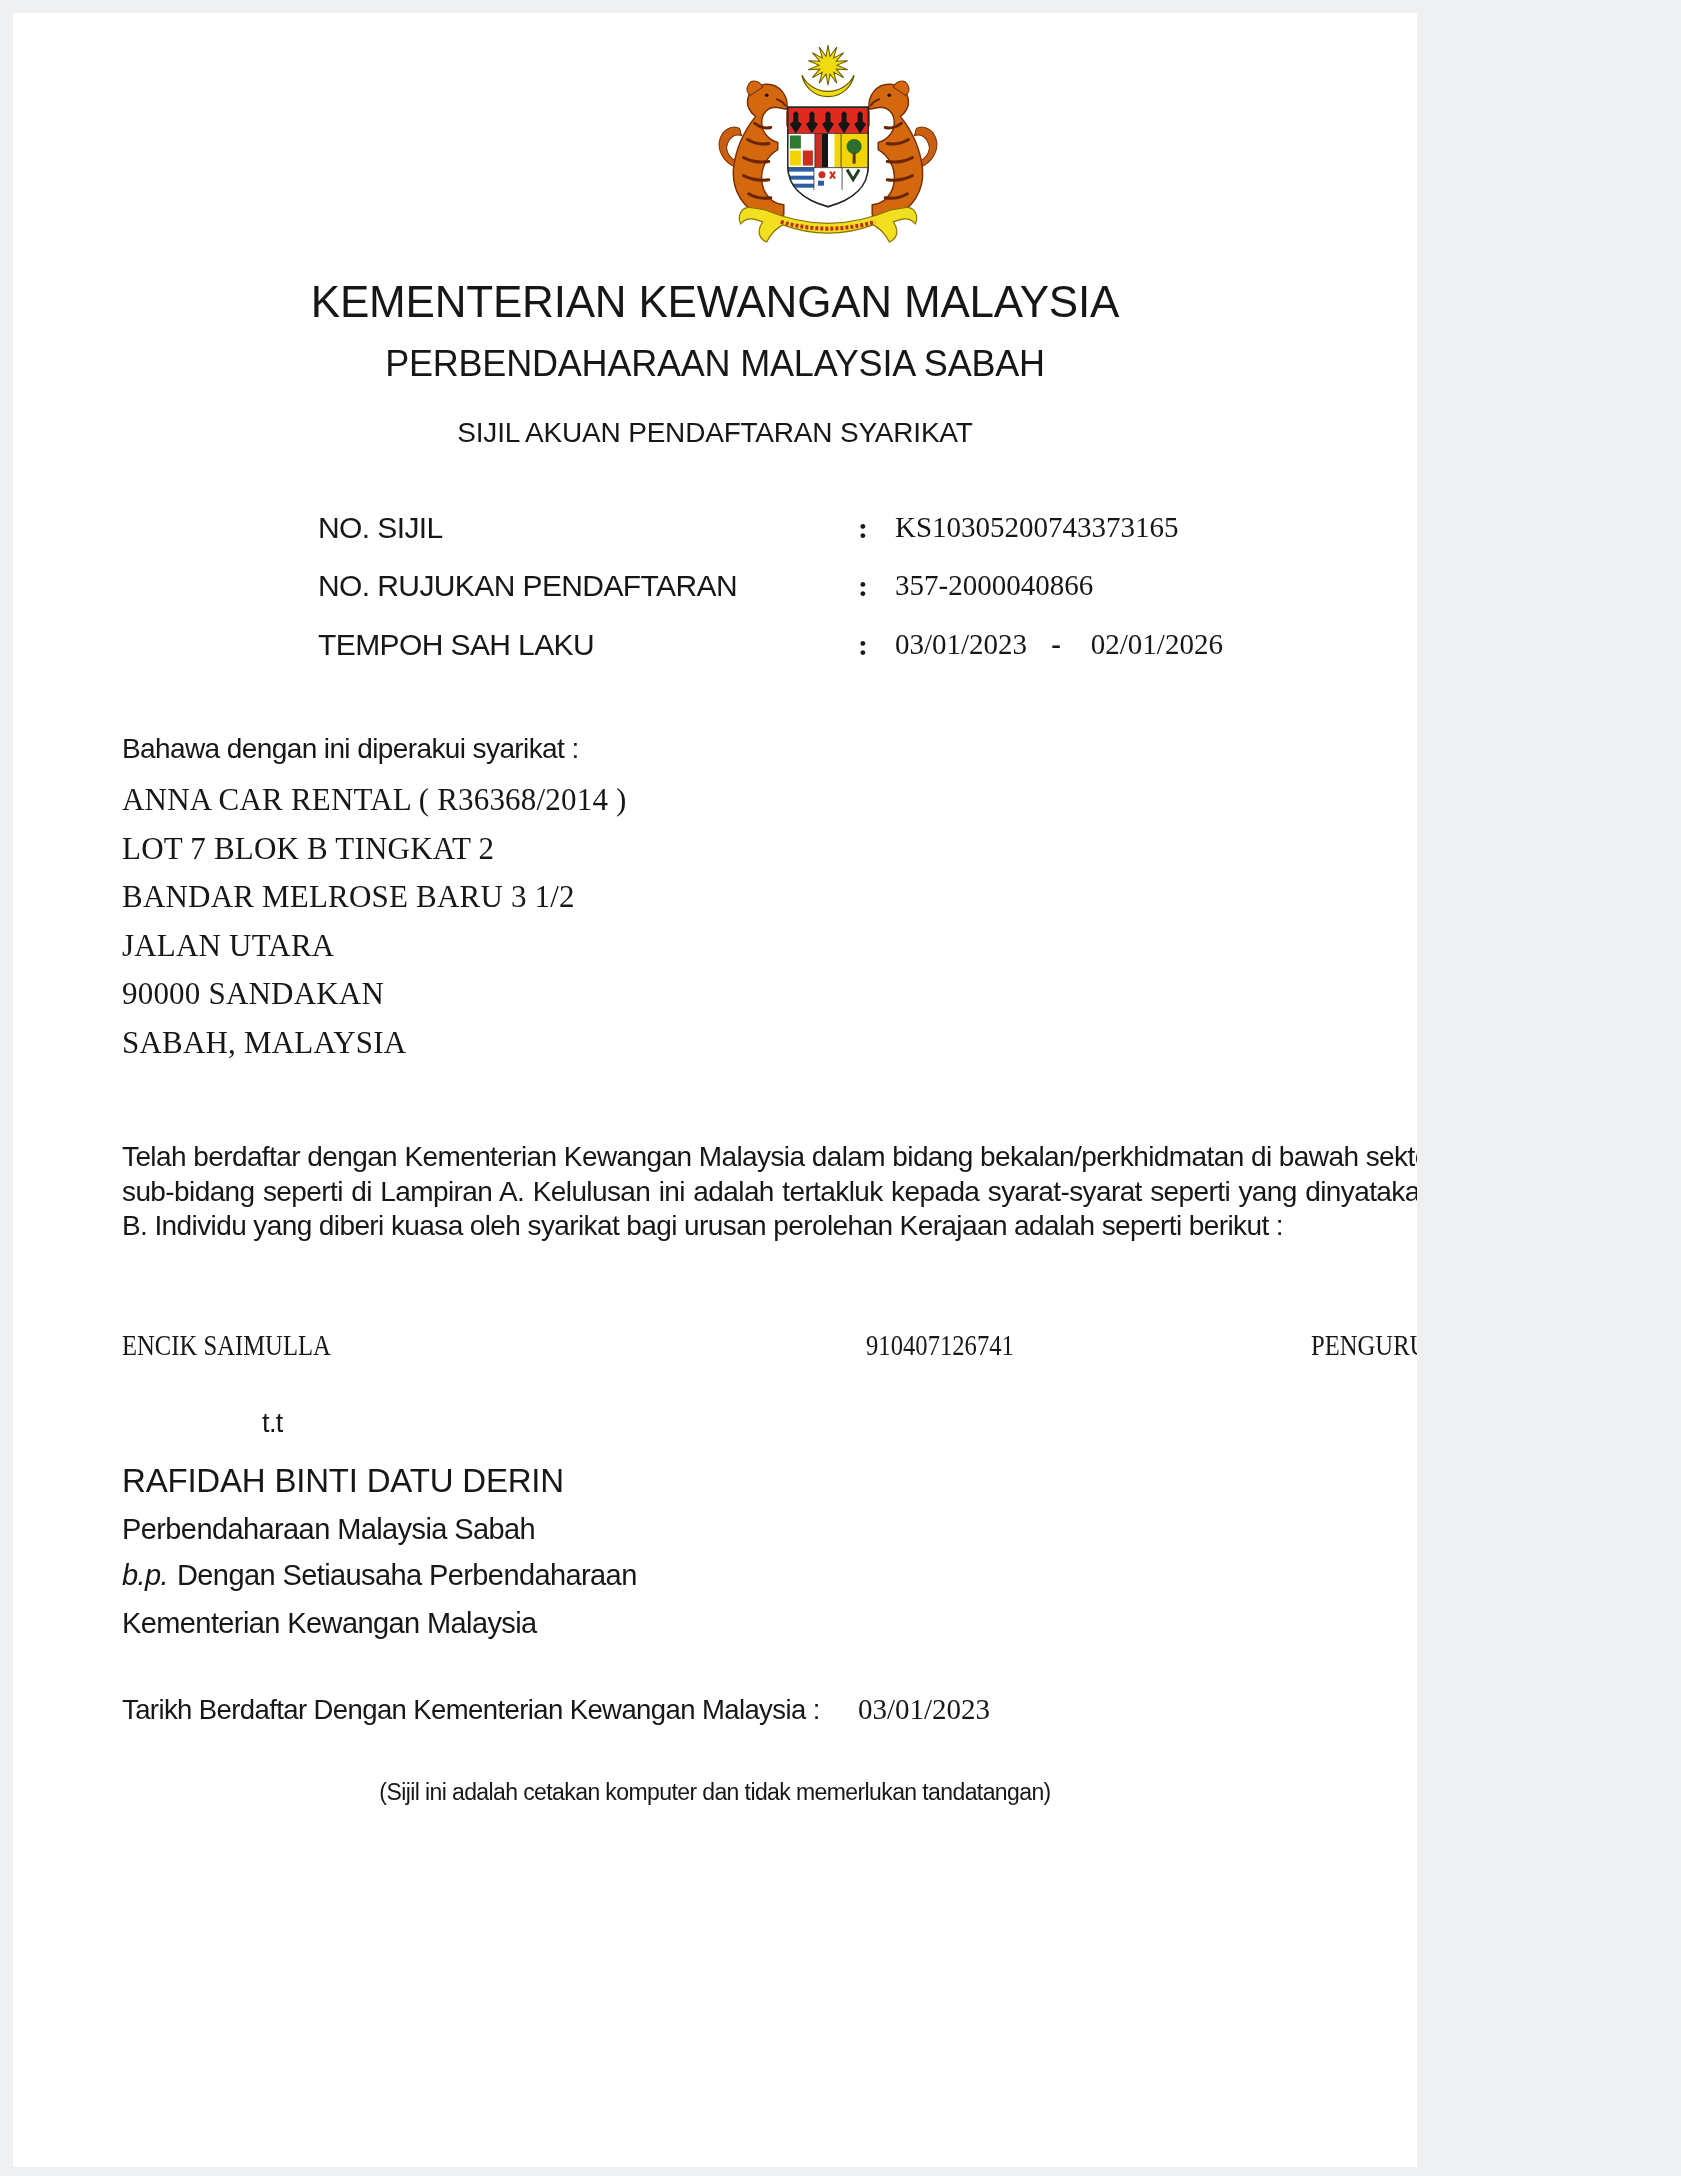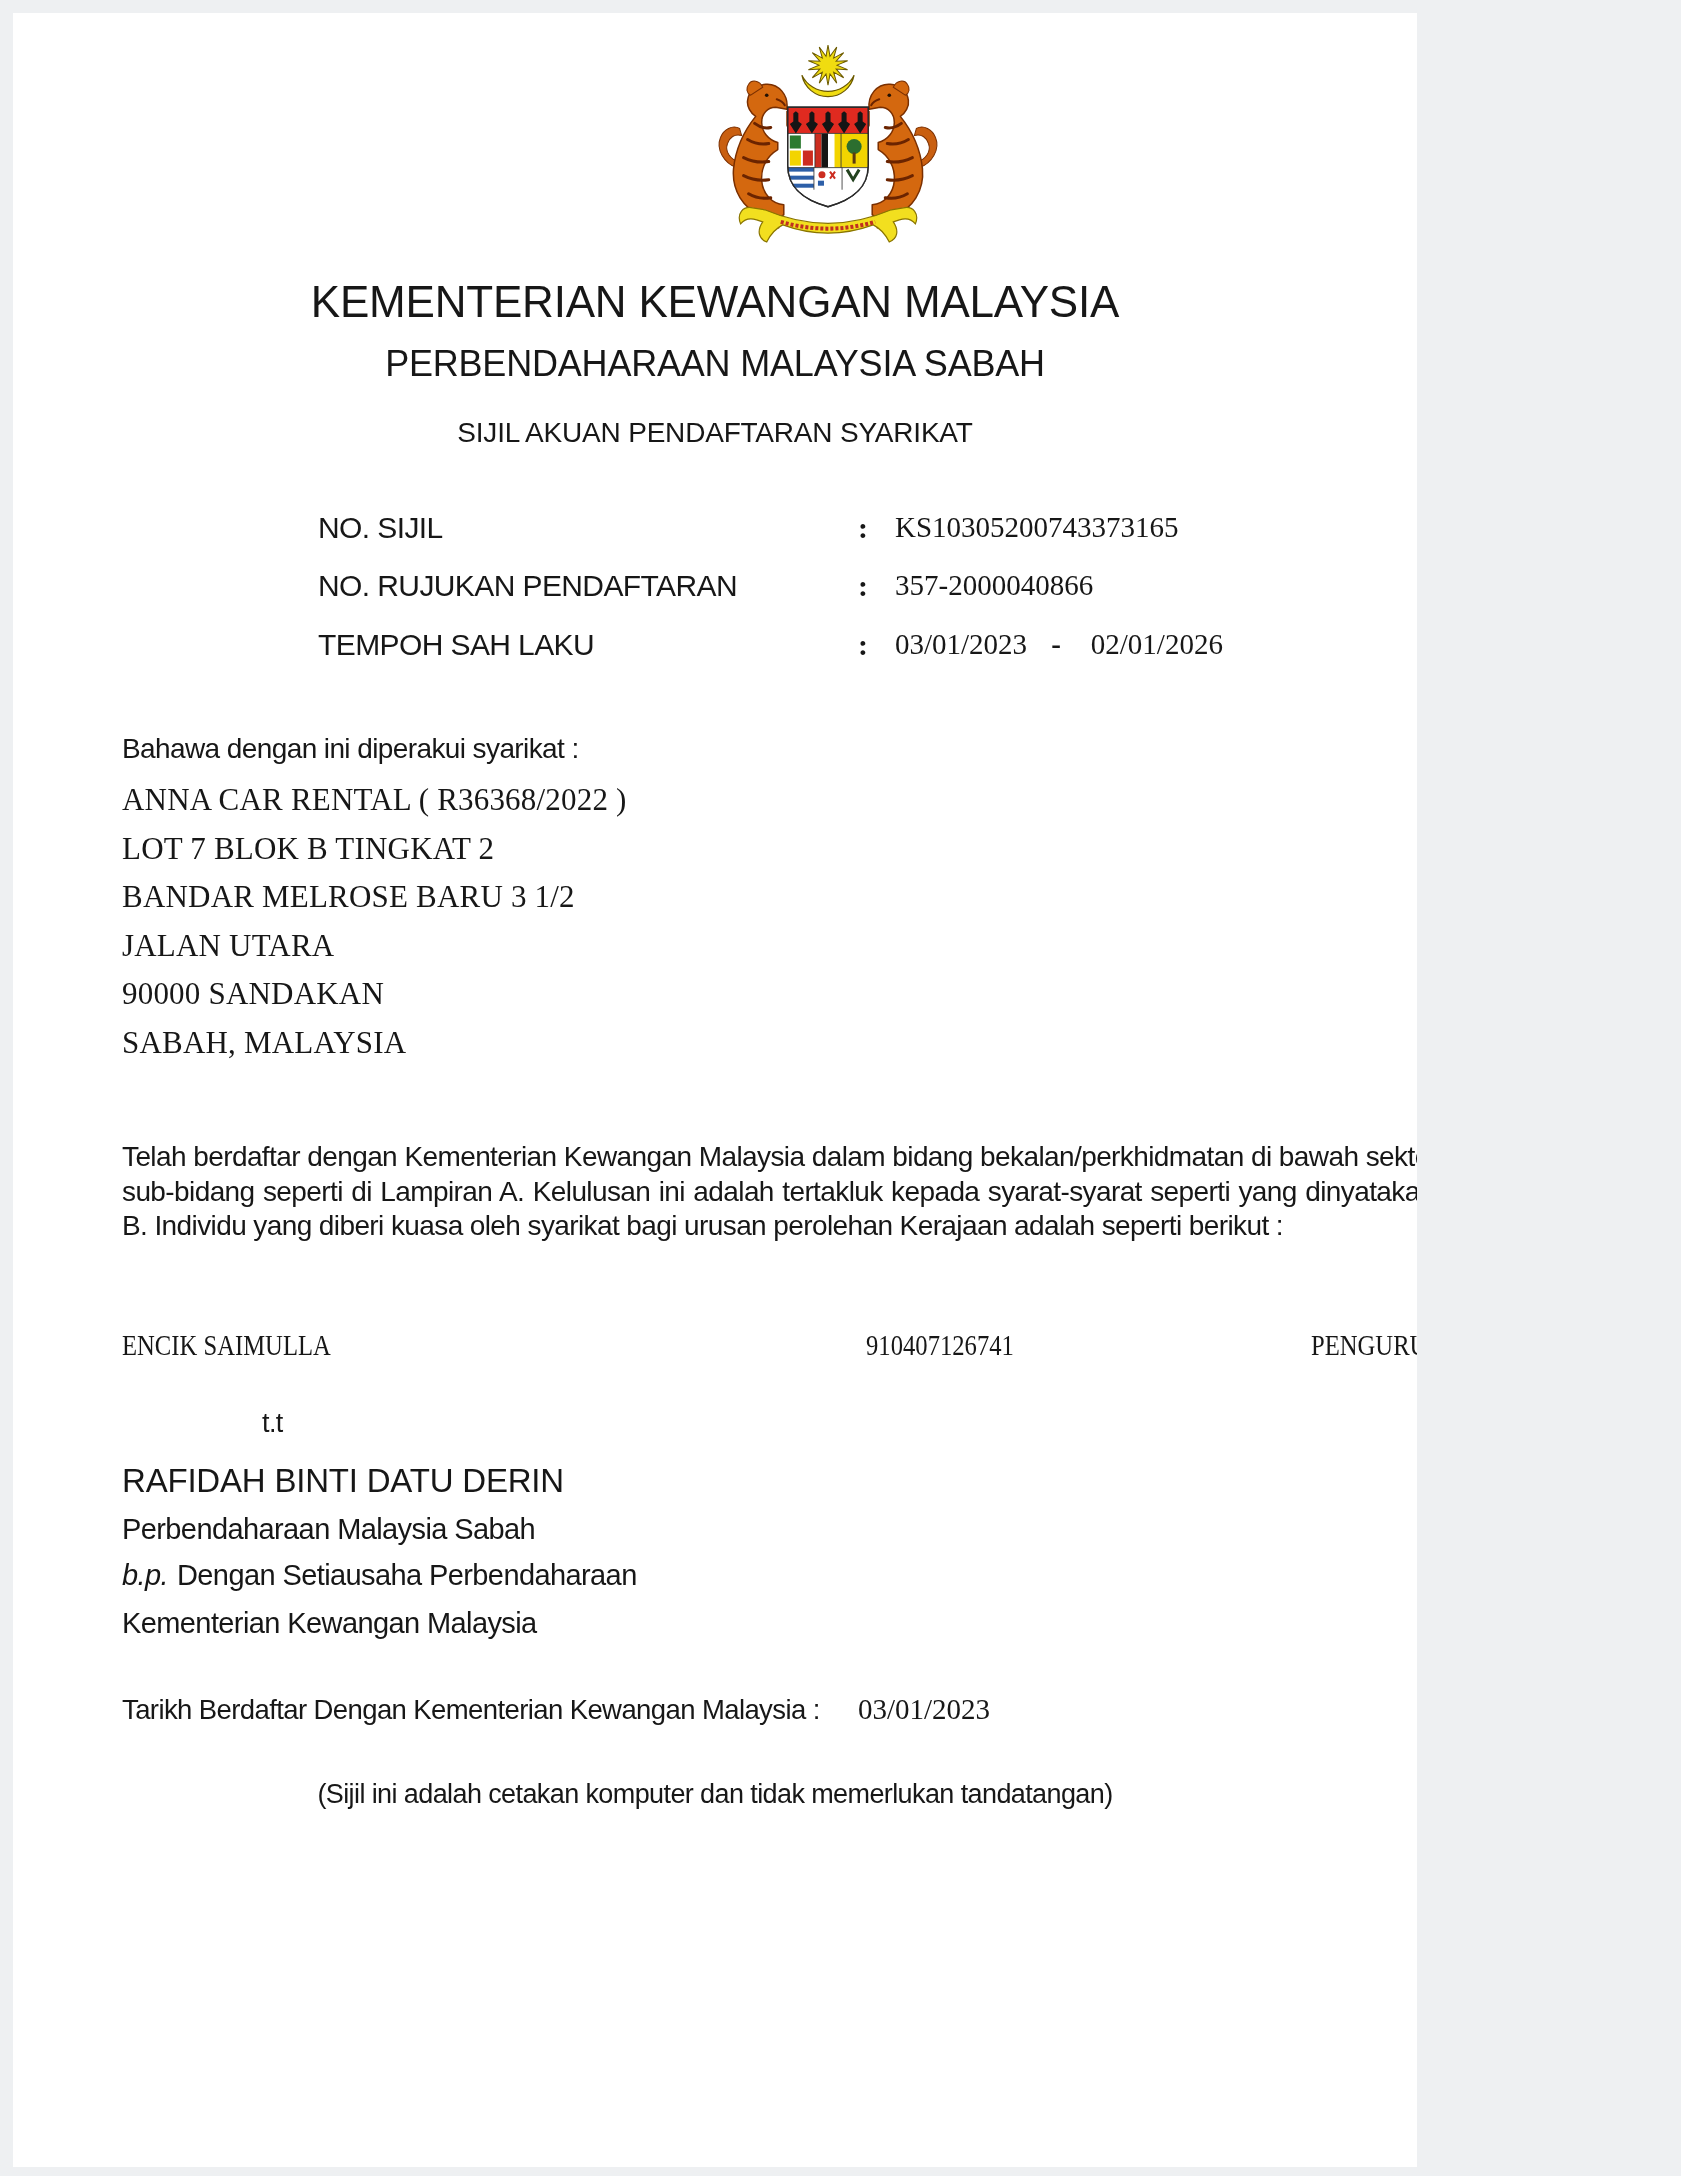--- a/index.html
+++ b/index.html
@@ -37,21 +37,21 @@
   .person{top:1316px;font-size:29px;}
   .narrowserif{font-family:"Liberation Serif",serif;transform:scaleX(0.85);transform-origin:left center;display:inline-block;}
   .tt{left:249px;top:1395px;font-size:27px;}
   .sig-name{left:109px;top:1449px;font-size:33px;letter-spacing:-0.2px;}
   .sig-line{left:109px;font-size:29px;}
   .s1{top:1500px;} .s2{top:1546px;} .s3{top:1594px;}
   .bp{font-style:italic;}
   .bp-title{margin-left:9px;}
   .tarikh-label{left:109px;top:1681px;font-size:27.5px;}
   .tarikh-value{left:845px;top:1680px;font-size:29px;}
-  .note{top:1766px;font-size:27px;}
+  .note{top:1766px;font-size:23px;}
   .emblem{left:689px;top:24px;width:252px;height:213px;}
   .dash-gap{display:inline-block;width:24px;}
   .dash-gap2{display:inline-block;width:30px;}
 </style>
 </head>
 <body>
 
 <div class="page">
 
   <svg class="abs emblem" viewBox="0 0 250 212" aria-hidden="true">
@@ -139,21 +139,21 @@
 
   <div class="abs sans reg-label r3">TEMPOH SAH LAKU</div>
   <div class="abs reg-colon r3">:</div>
   <div class="abs serif reg-value r3">
     <span>03/01/2023</span><span class="dash-gap"></span><span style="font-weight:bold">-</span><span class="dash-gap2"></span><span>02/01/2026</span>
   </div>
 
   <div class="abs sans intro">Bahawa dengan ini diperakui syarikat :</div>
 
   <div class="abs serif company">
-    <div>ANNA CAR RENTAL ( R36368/2022 )</div>
+    <div>ANNA CAR RENTAL ( R36368/2014 )</div>
     <div>LOT 7 BLOK B TINGKAT 2</div>
     <div>BANDAR MELROSE BARU 3 1/2</div>
     <div>JALAN UTARA</div>
     <div>90000 SANDAKAN</div>
     <div>SABAH, MALAYSIA</div>
   </div>
 
   <div class="abs sans para">Telah berdaftar dengan Kementerian Kewangan Malaysia dalam bidang bekalan/perkhidmatan di bawah sektor, bidang dan sub-bidang seperti di Lampiran A. Kelulusan ini adalah tertakluk kepada syarat-syarat seperti yang dinyatakan di Lampiran B. Individu yang diberi kuasa oleh syarikat bagi urusan perolehan Kerajaan adalah seperti berikut :</div>
 
   <div class="abs person" style="left:109px"><span class="narrowserif">ENCIK SAIMULLA</span></div>

